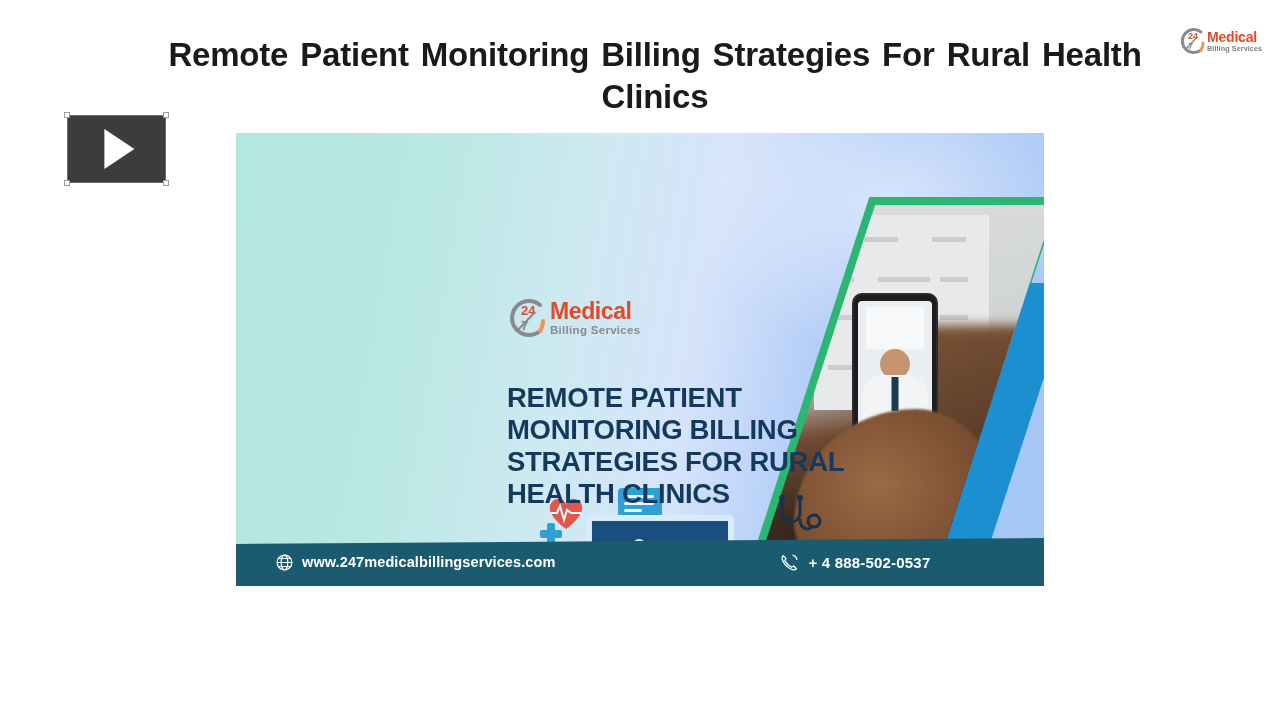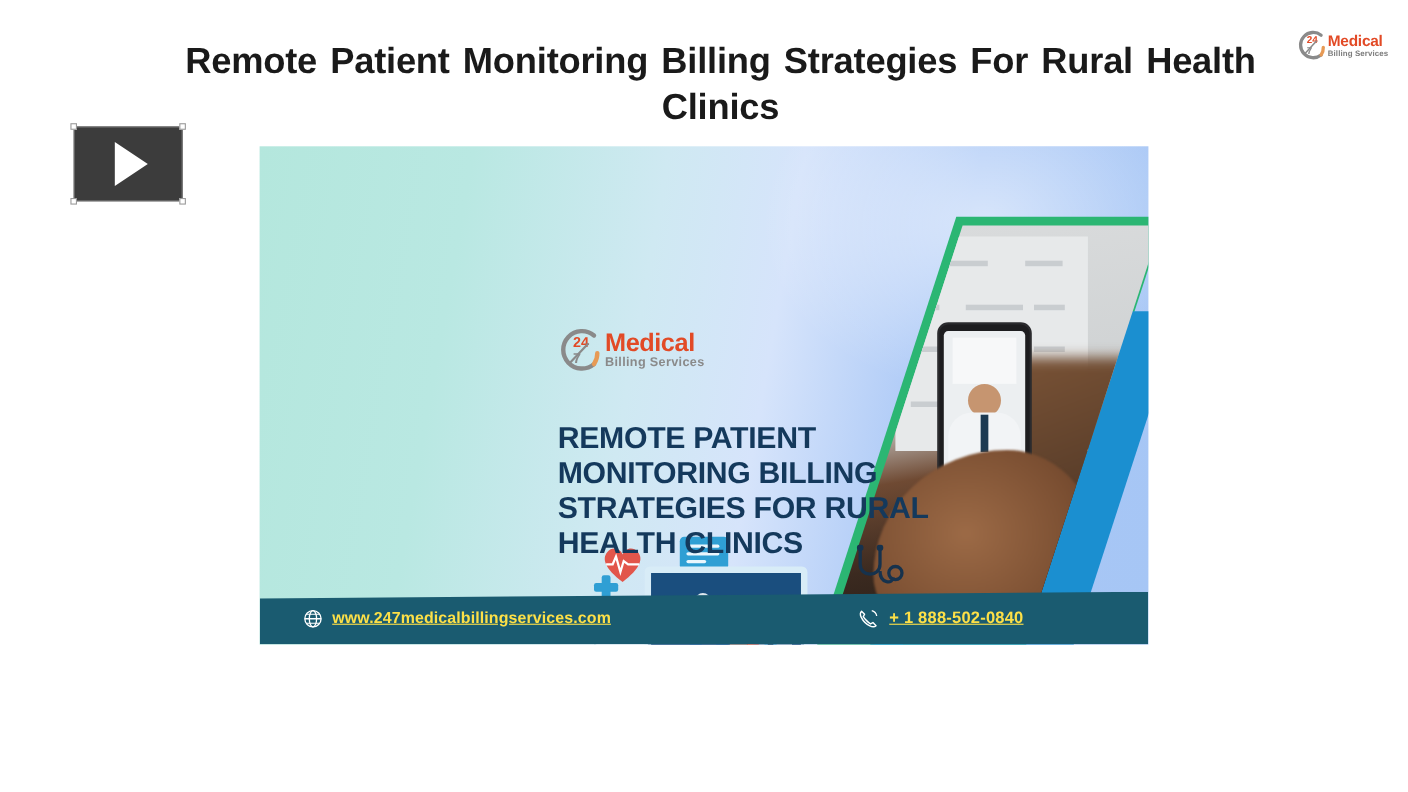--- a/index.html
+++ b/index.html
@@ -212,21 +212,21 @@
   .ic-stetho { left:272px; top:6px; width:46px; height:54px; }
   .ic-shield { left:286px; top:64px; width:36px; height:44px; }
 
   
   .banner-footer {
     position: absolute; left: 0; bottom: 0; width: 808px; height: 48px;
     background: #1a5b70; z-index: 8;
     clip-path: polygon(0 6px, 100% 0, 100% 100%, 0 100%);
     display: flex; align-items: center;
   }
-  .footer-item { display: flex; align-items: flex-start; color: #fde047; text-decoration: underline; }
+  .footer-item { display: flex; align-items: center; color: #ffffff; }
   .footer-item .glyph { margin-right: 9px; display:flex; align-items:center; }
   .footer-web { margin-left: 40px; font-size: 14.5px; font-weight: 600; letter-spacing: .1px; }
   .footer-phone { margin-left: 225px; font-size: 15px; font-weight: 600; letter-spacing: .2px; }
 
   
   .source-link {
     position: absolute; left: 0; top: 650px; width: 1280px;
     text-align: center;
     font-size: 15px; color: #1c7a8c;
     text-decoration: underline;
@@ -415,19 +415,19 @@
         </span>
         <span>www.247medicalbillingservices.com</span>
       </div>
       <div class="footer-item footer-phone">
         <span class="glyph">
           <svg width="19" height="19" viewBox="0 0 19 19">
             <path d="M3.2 2.6 C2 3.8 1.8 5.8 3 8.2 C4.6 11.4 7.6 14.4 10.8 16 C13.2 17.2 15.2 17 16.4 15.8 L13.6 13 L11.4 14.2 C9.6 13.2 5.8 9.4 4.8 7.6 L6 5.4Z" fill="none" stroke="#ffffff" stroke-width="1.3" stroke-linejoin="round"></path>
             <path d="M12.5 2.2 A6 6 0 0 1 17 7" fill="none" stroke="#ffffff" stroke-width="1.2"></path>
           </svg>
         </span>
-        <span>+ 1 888-502-0840</span>
+        <span>+ 4 888-502-0537</span>
       </div>
     </div>
   </div>
 
 
 </div>
 
 </body></html>

